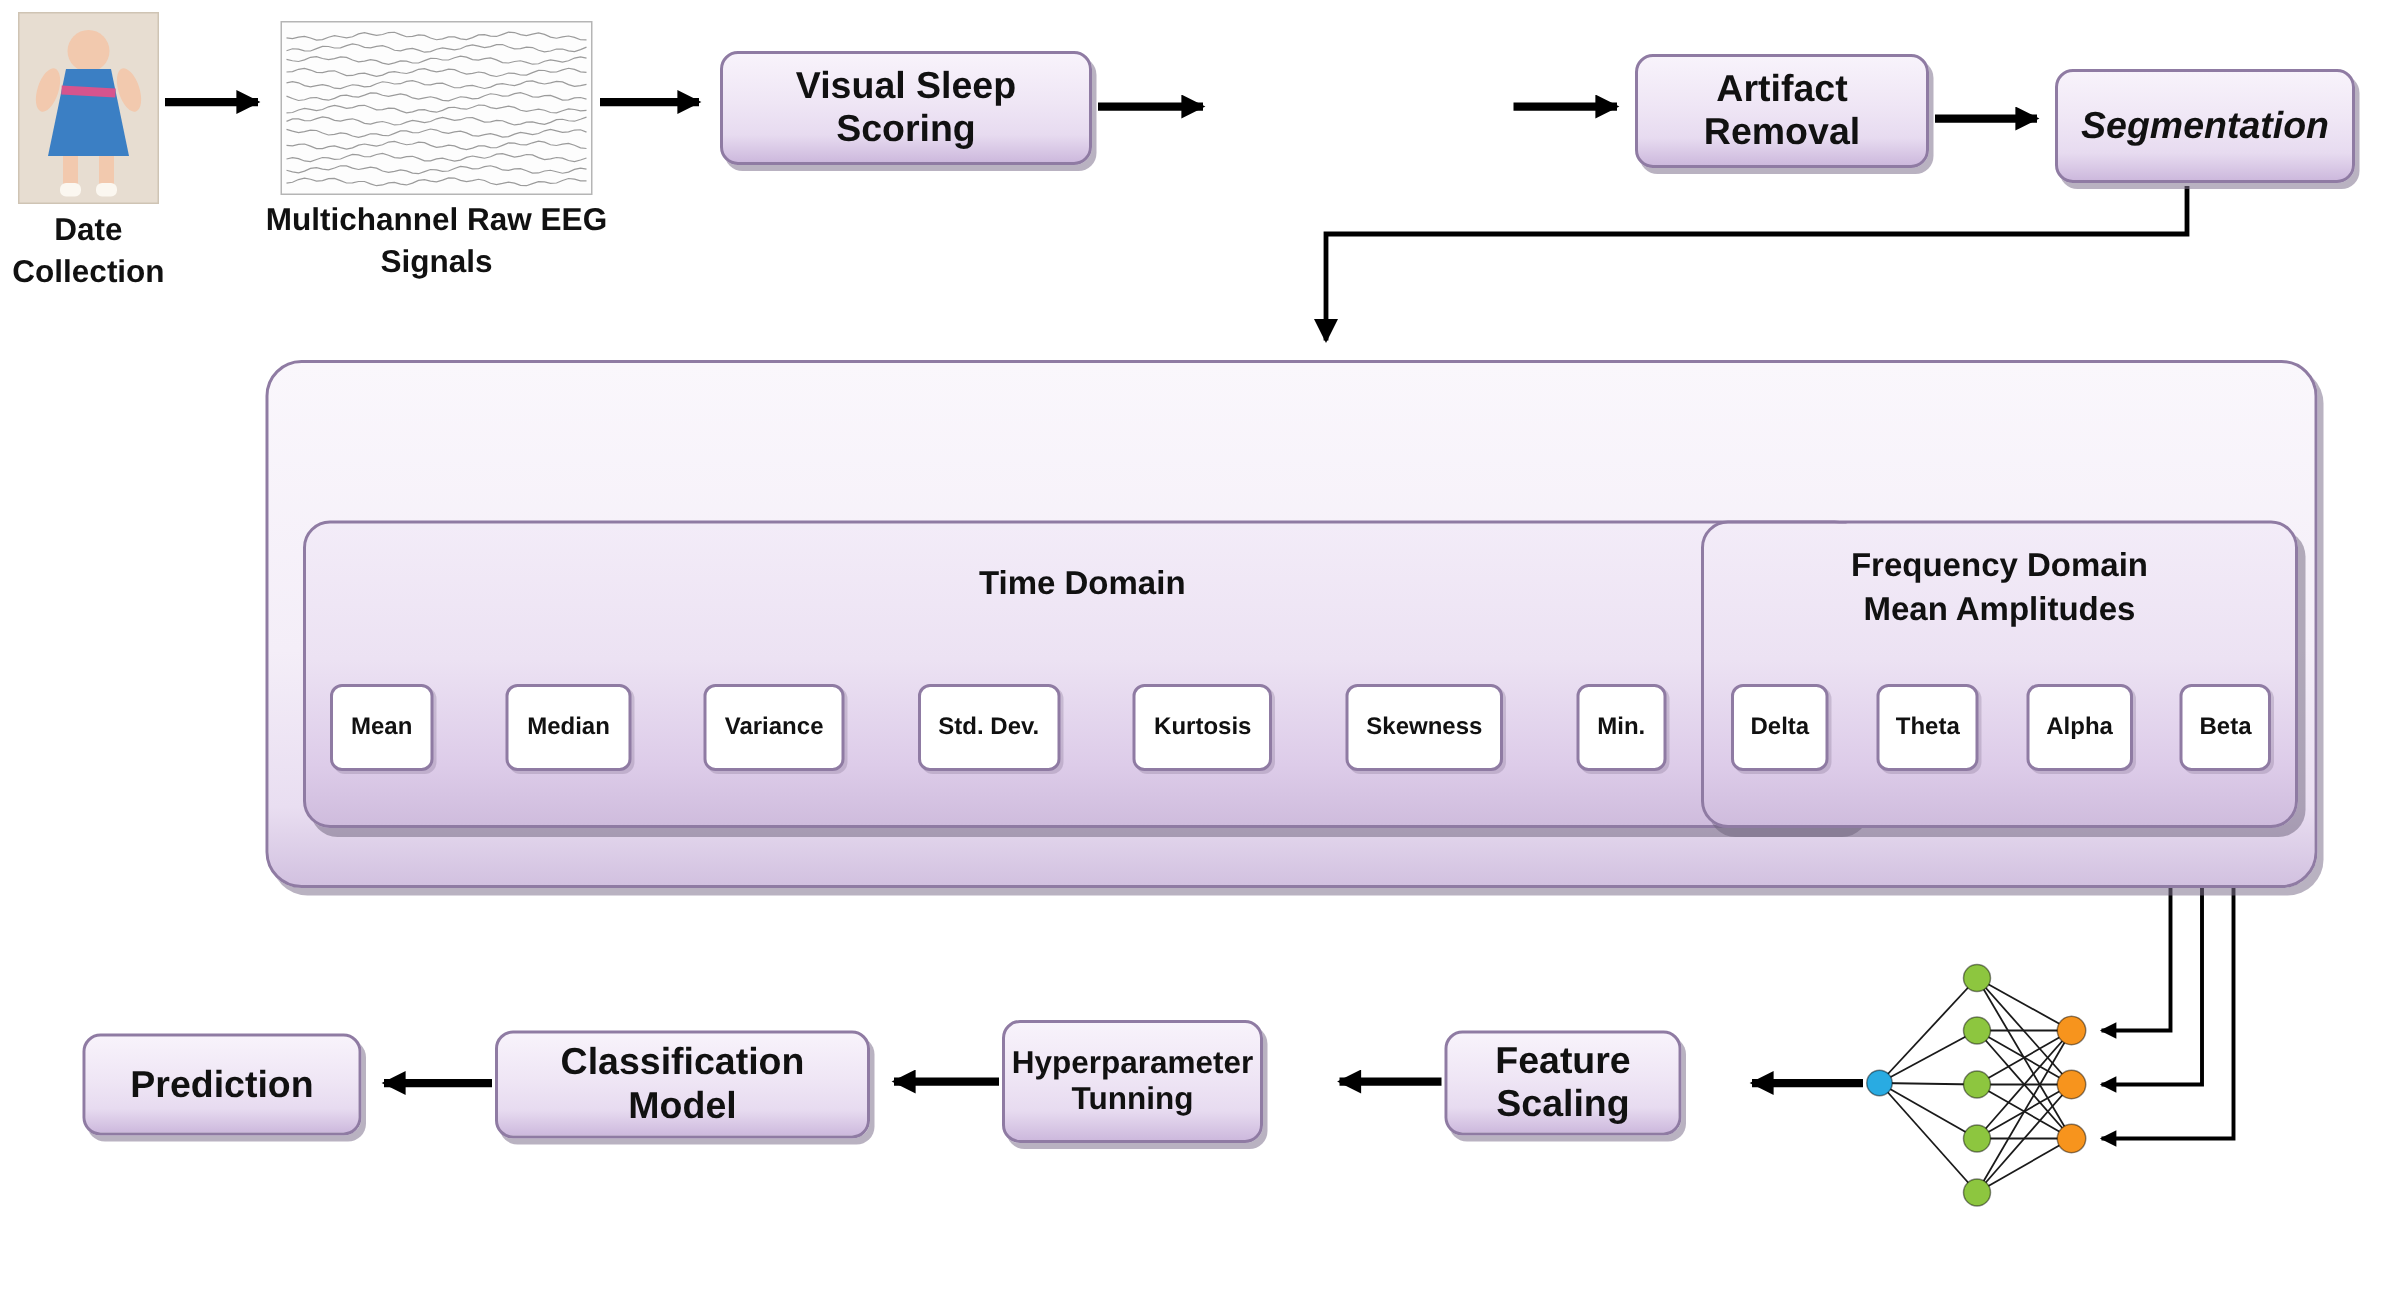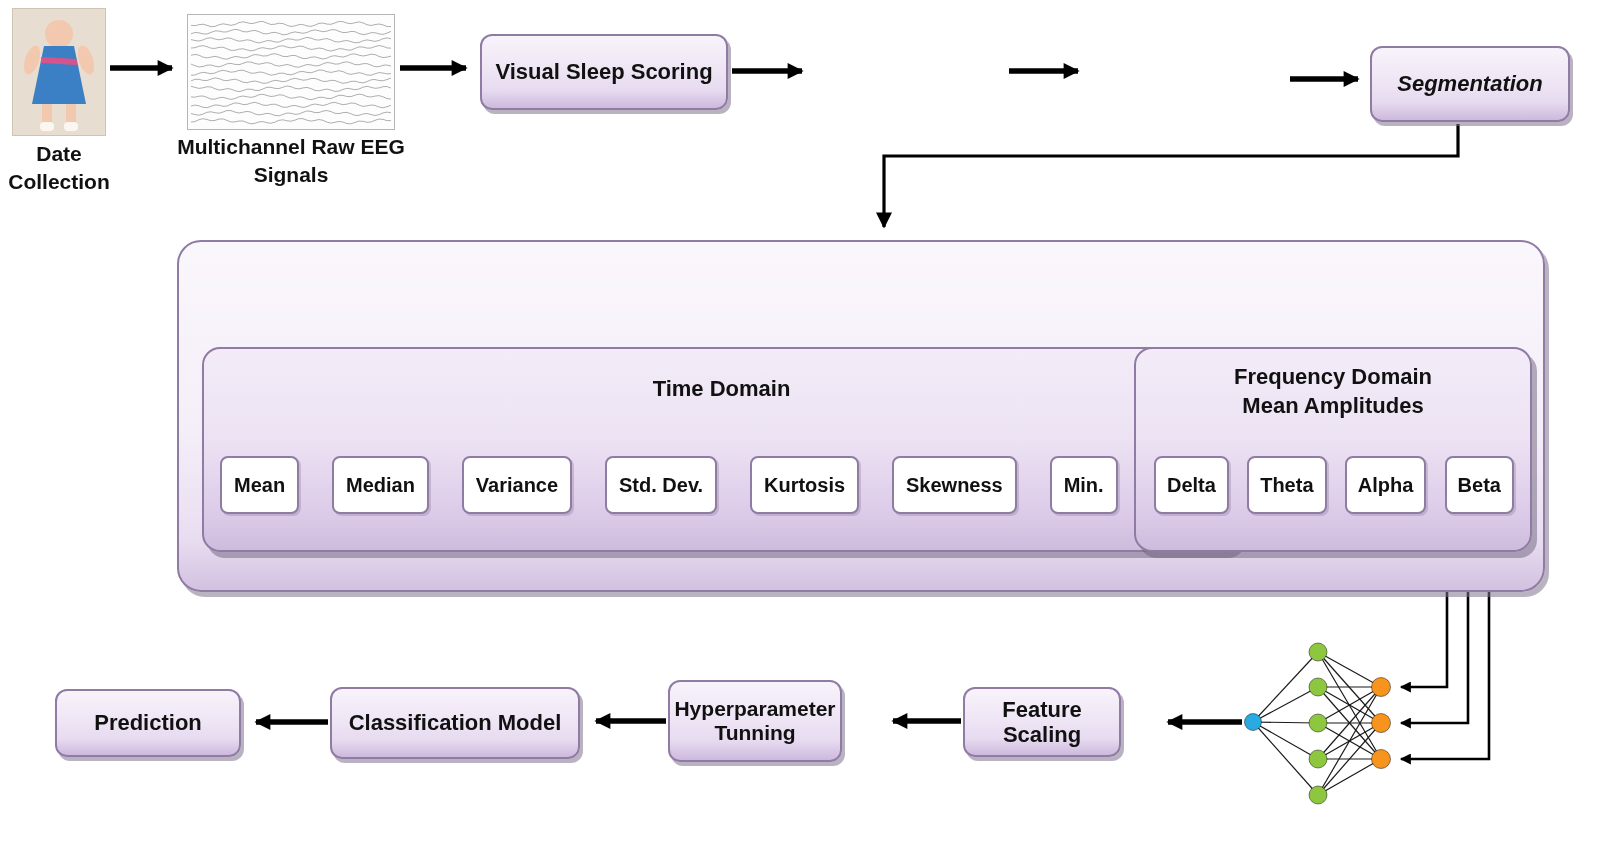--- a/index.html
+++ b/index.html
@@ -7,21 +7,21 @@
   .canvas { position:relative; width:1600px; height:866px; background:#fff; overflow:hidden; }
 
   #connector-layer { position:absolute; left:0; top:0; width:1600px; height:866px; z-index:1; pointer-events:none; }
 
   .node-box {
     position:absolute; z-index:2;
     border:2px solid #8f7ba3; border-radius:12px;
     background:linear-gradient(180deg,#f8f3fb 0%, #efe6f5 45%, #e7dbf0 75%, #cdb9dd 100%);
     box-shadow:3px 4px 0 rgba(128,114,142,.55);
     display:flex; align-items:center; justify-content:center; text-align:center;
-    font-weight:bold; font-size:22px; line-height:1.15; padding:0 8px;
+    font-weight:bold; font-size:25px; line-height:1.15; padding:0 8px;
   }
 
   .img-label { position:absolute; z-index:2; text-align:center; font-weight:bold; font-size:21px; line-height:1.35; }
 
   .photo-frame { position:absolute; z-index:2; }
   .eeg-frame { position:absolute; z-index:2; border:1px solid #b5b5b5; background:#fdfdfd; }
 
   .fe {
     position:absolute; left:177px; top:240px; width:1368px; height:352px; z-index:2;
     border:2px solid #8f7ba3; border-radius:24px;
@@ -40,21 +40,21 @@
   .subpanel.freq { left:955px; top:105px; width:398px; height:205px; }
   .subtitle { position:absolute; top:26px; width:100%; text-align:center; font-size:22px; font-weight:bold; line-height:1.3; }
   .subpanel.freq .subtitle { top:14px; left:50%; transform:translateX(-50%); width:230px; }
 
   .chips { position:absolute; top:107px; height:58px; display:flex; justify-content:space-between; align-items:center; }
   .subpanel.time .chips { left:16px; right:16px; }
   .subpanel.freq .chips { left:18px; right:16px; }
   .chip {
     background:#fff; border:2px solid #8f7ba3; border-radius:8px; height:58px;
     display:flex; align-items:center; justify-content:center; padding:0 12px;
-    font-size:20px; font-weight:bold; box-shadow:2px 2px 0 rgba(128,114,142,.3);
+    font-size:16px; font-weight:bold; box-shadow:2px 2px 0 rgba(128,114,142,.3);
     white-space:nowrap;
   }
   .subpanel.freq .chip { padding:0 11px; }
 </style>
 </head>
 <body>
 
 <div class="canvas">
 
   <svg id="connector-layer" viewBox="0 0 1600 866">
@@ -145,20 +145,21 @@
         <polyline points="3,71.3 7,72.4 11,73.4 15,72.8 19,71.7 23,72.0 27,73.7 31,75.0 35,74.6 39,73.6 43,74.1 47,75.7 51,76.6 55,75.6 59,74.2 63,74.2 67,75.3 71,75.5 75,73.9 79,72.3 83,72.3 87,73.4 91,73.5 95,72.2 99,71.0 103,71.7 107,73.3 111,73.9 115,72.9 119,72.4 123,73.6 127,75.4 131,75.8 135,74.8 139,74.1 143,75.1 147,76.4 151,76.1 155,74.4 159,73.3 163,73.9 167,74.7 171,74.0 175,72.2 179,71.3 183,72.3 187,73.3 191,72.9 195,71.7 199,71.5 203,73.1" fill="none" stroke="#9b9b9b" stroke-width="0.8"></polyline>
         <polyline points="3,81.9 7,82.2 11,81.2 15,81.0 19,82.4 23,84.1 27,84.1 31,82.8 35,82.3 39,83.4 43,84.4 47,83.6 51,81.8 55,81.0 59,81.8 63,82.4 67,81.5 71,79.7 75,79.3 79,80.5 83,81.5 87,81.0 91,79.8 95,80.1 99,81.9 103,83.2 107,82.8 111,81.8 115,82.3 119,83.9 123,84.7 127,83.7 131,82.3 135,82.3 139,83.4 143,83.5 147,81.9 151,80.3 155,80.4 159,81.5 163,81.6 167,80.2 171,79.1 175,79.8 179,81.5 183,82.0 187,81.1 191,80.6 195,81.8 199,83.6 203,84.0" fill="none" stroke="#9b9b9b" stroke-width="0.8"></polyline>
         <polyline points="3,91.0 7,90.1 11,90.8 15,92.3 19,92.7 23,91.3 27,90.0 31,90.2 35,91.3 39,91.0 43,89.3 47,87.9 51,88.3 55,89.5 59,89.4 63,88.0 67,87.3 71,88.5 75,90.1 79,90.4 83,89.4 87,89.2 91,90.6 95,92.2 99,92.2 103,90.9 107,90.4 111,91.5 115,92.4 119,91.7 123,89.9 127,89.0 131,89.8 135,90.5 139,89.5 143,87.8 147,87.4 151,88.6 155,89.7 159,89.1 163,88.0 167,88.3 171,90.1 175,91.4 179,90.9 183,90.0 187,90.4 191,92.0 195,92.8 199,91.7 203,90.3" fill="none" stroke="#9b9b9b" stroke-width="0.8"></polyline>
         <polyline points="3,98.5 7,99.6 11,100.2 15,99.1 19,97.3 23,96.8 27,97.7 31,98.2 35,97.0 39,95.5 43,95.6 47,97.1 51,98.0 55,97.2 59,96.4 63,97.1 67,99.0 71,99.9 75,99.2 79,98.3 83,98.9 87,100.4 91,100.8 95,99.4 99,98.0 103,98.3 107,99.3 111,99.0 115,97.3 119,95.9 123,96.4 127,97.6 131,97.5 135,96.1 139,95.5 143,96.6 147,98.3 151,98.6 155,97.6 159,97.4 163,98.8 167,100.4 171,100.3 175,99.0 179,98.5 183,99.5 187,100.5 191,99.7 195,97.9 199,97.1 203,97.8" fill="none" stroke="#9b9b9b" stroke-width="0.8"></polyline>
         <polyline points="3,107.1 7,106.5 11,104.7 15,103.7 19,104.5 23,105.7 27,105.4 31,104.1 35,103.9 39,105.4 43,107.0 47,106.9 51,106.0 55,106.0 59,107.6 63,108.8 67,108.3 71,106.9 75,106.6 79,107.7 83,108.3 87,107.1 91,105.3 95,104.8 99,105.8 103,106.2 107,105.1 111,103.6 115,103.7 119,105.2 123,106.1 127,105.4 131,104.5 135,105.3 139,107.2 143,108.1 147,107.3 151,106.4 155,107.1 159,108.6 163,108.8 167,107.4 171,106.1 175,106.3 179,107.3 183,107.0 187,105.3 191,104.0 195,104.4 199,105.6 203,105.6" fill="none" stroke="#9b9b9b" stroke-width="0.8"></polyline>
       </svg>
   </div>
   <div class="img-label" style="left:171px; top:133px; width:240px;">Multichannel Raw EEG Signals</div>
 
   <div class="node-box" style="left:480px; top:34px; width:248px; height:76px;">Visual Sleep Scoring</div>
+  <div class="node-box" style="left:1090px; top:36px; width:196px; height:76px;">Artifact Removal</div>
   <div class="node-box" style="left:1370px; top:46px; width:200px; height:76px;font-style:italic;">Segmentation</div>
 
   <div class="fe">
 
     <div class="subpanel time">
       <div class="subtitle">Time Domain</div>
       <div class="chips">
         <div class="chip">Mean</div>
         <div class="chip">Median</div>
         <div class="chip">Variance</div>

